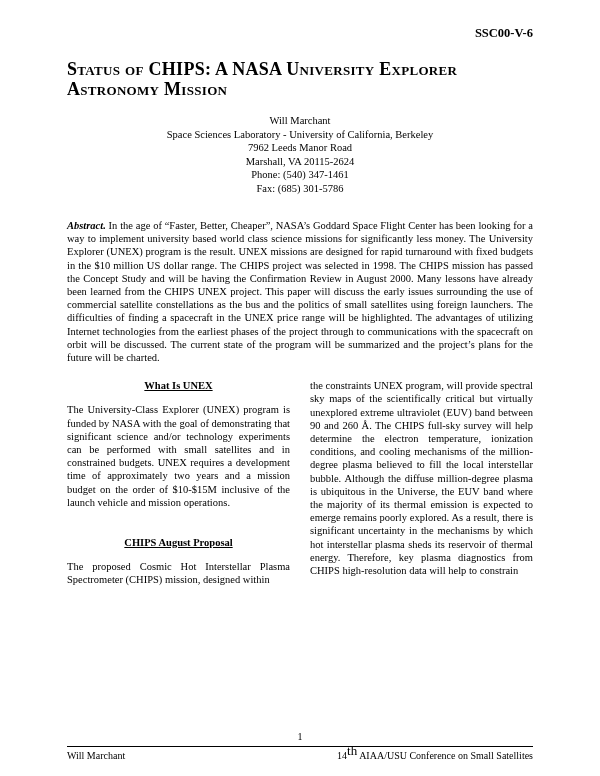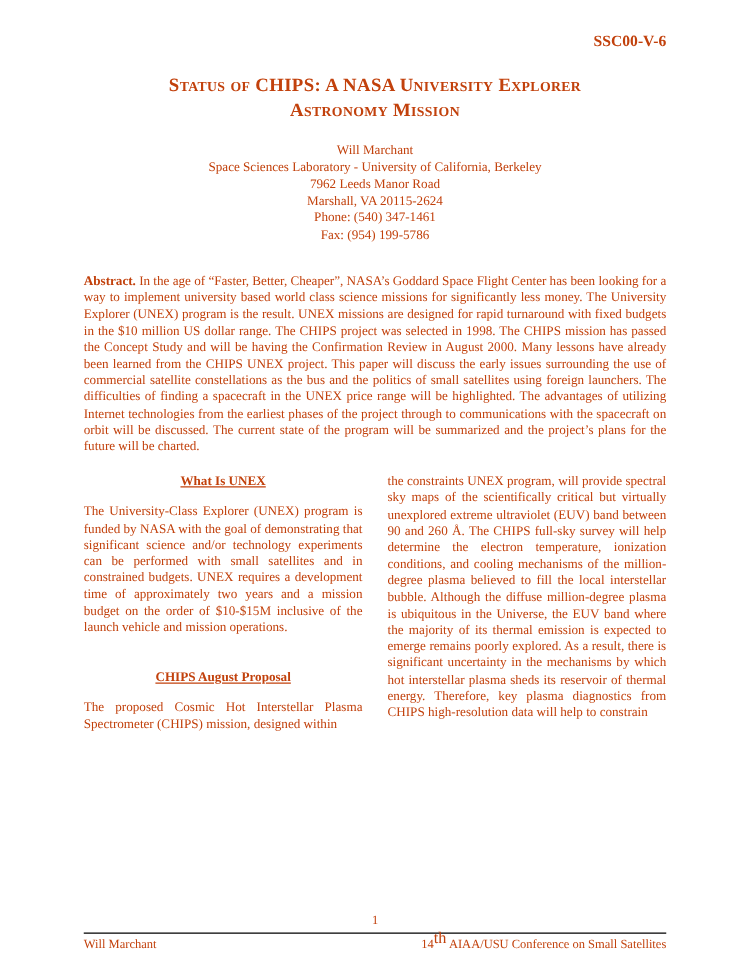--- a/index.html
+++ b/index.html
@@ -3,52 +3,51 @@
 <meta charset="utf-8">
 <style>
   html, body { margin: 0; padding: 0; background: #888; }
   body { width: 600px; height: 776px; position: relative; }
   .page {
     position: absolute; inset: 0;
     background: #ffffff;
     box-sizing: border-box;
     padding: 26px 67px 0 67px;
     font-family: "Liberation Serif", serif;
-    color: #c2410c;
+    color: #000000;
   }
   .doc-id {
     text-align: right;
     font-weight: bold;
     font-size: 12.5px;
     line-height: 15px;
   }
   .title {
     margin: 18px 0 0 0;
-    text-align: center;
-    font-size: 15px;
+    font-size: 18px;
     font-weight: bold;
     font-variant: small-caps;
     letter-spacing: 0.3px;
     line-height: 20px;
   }
   .title .tline { display: block; }
   .author-block {
     text-align: center;
     font-size: 10.5px;
     line-height: 13.5px;
   }
   .author-block.first { margin-top: 15px; }
   .author-block.second { margin-top: 23px; }
   .abstract {
     margin: 24px 0 0 0;
     font-size: 10.5px;
     line-height: 13.2px;
     text-align: justify;
   }
-  .abstract-label { font-weight: bold; }
+  .abstract-label { font-weight: bold; font-style: italic; }
   .columns {
     margin-top: 15px;
     display: flex;
     justify-content: space-between;
     font-family: Liberation Serif, serif;
   }
   .col { width: 223px; }
   .sec-heading {
     text-align: center;
     font-weight: bold;
@@ -96,21 +95,21 @@
     <span class="tline">Status of CHIPS: A NASA University Explorer</span>
     <span class="tline">Astronomy Mission</span>
   </h1>
 
   <div class="author-block first">
     <div>Will Marchant</div>
     <div>Space Sciences Laboratory - University of California, Berkeley</div>
     <div>7962 Leeds Manor Road</div>
     <div>Marshall, VA 20115-2624</div>
     <div>Phone: (540) 347-1461</div>
-    <div>Fax: (954) 199-5786</div>
+    <div>Fax: (685) 301-5786</div>
   </div>
 
 
   <p class="abstract"><span class="abstract-label">Abstract.</span> <span>In the age of “Faster, Better, Cheaper”, NASA’s Goddard Space Flight Center has been looking for a way to implement university based world class science missions for significantly less money. The University Explorer (UNEX) program is the result. UNEX missions are designed for rapid turnaround with fixed budgets in the $10 million US dollar range. The CHIPS project was selected in 1998. The CHIPS mission has passed the Concept Study and will be having the Confirmation Review in August 2000. Many lessons have already been learned from the CHIPS UNEX project. This paper will discuss the early issues surrounding the use of commercial satellite constellations as the bus and the politics of small satellites using foreign launchers. The difficulties of finding a spacecraft in the UNEX price range will be highlighted. The advantages of utilizing Internet technologies from the earliest phases of the project through to communications with the spacecraft on orbit will be discussed. The current state of the program will be summarized and the project’s plans for the future will be charted.</span></p>
 
   <div class="columns">
     <div class="col">
       <div class="sec-heading">What Is UNEX</div>
       <p class="body-para">The University-Class Explorer (UNEX) program is funded by NASA with the goal of demonstrating that significant science and/or technology experiments can be performed with small satellites and in constrained budgets. UNEX requires a development time of approximately two years and a mission budget on the order of $10-$15M inclusive of the launch vehicle and mission operations.</p>
       <div class="sec-heading later">CHIPS August Proposal</div>

